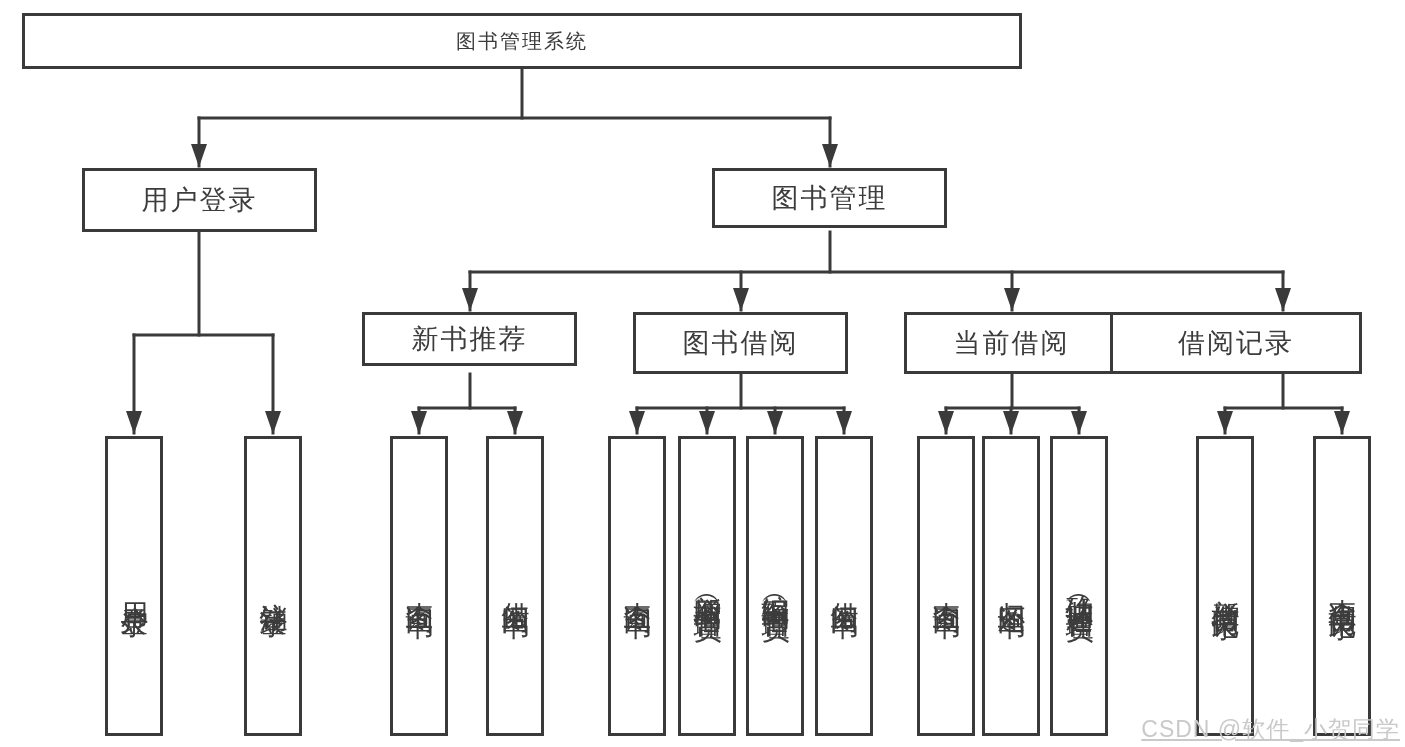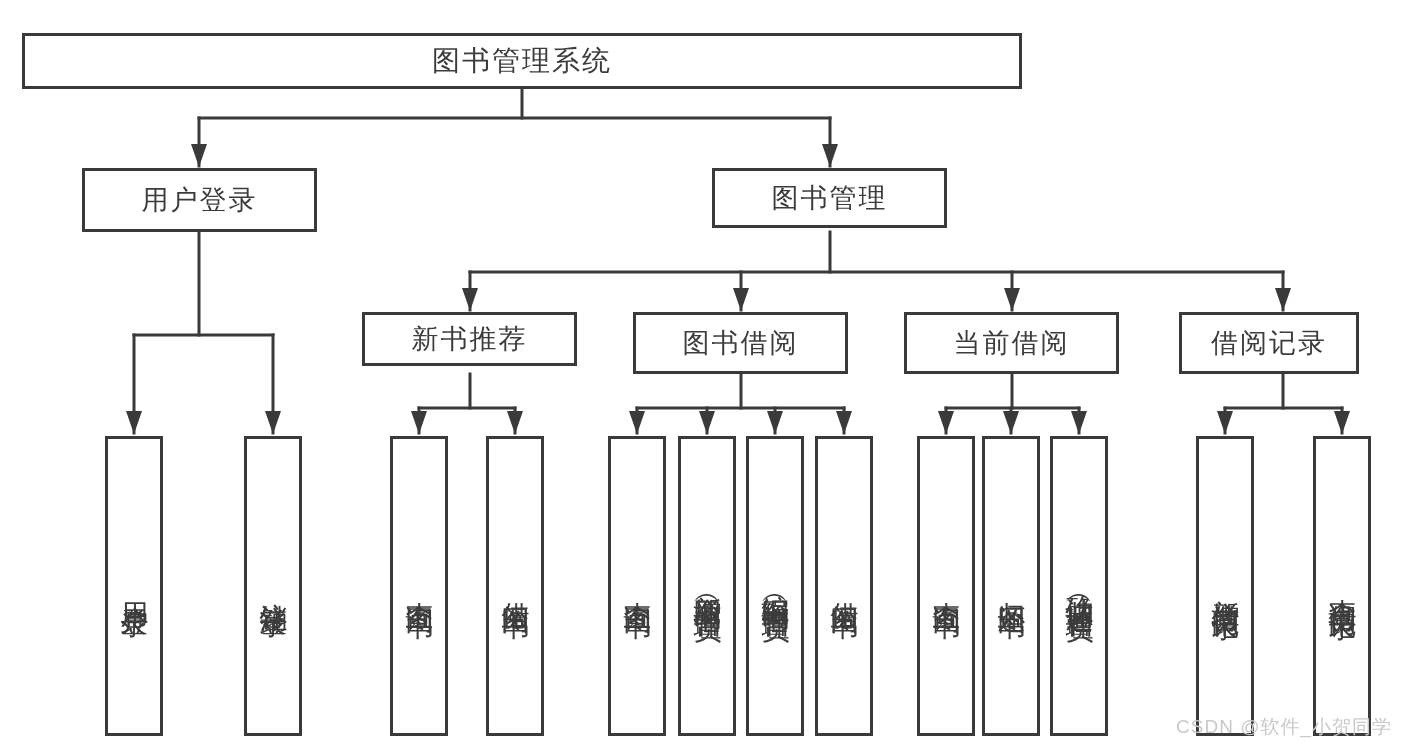--- a/index.html
+++ b/index.html
@@ -20,36 +20,37 @@
   .node{
     position:absolute;
     box-sizing:border-box;
     background:var(--bg);
     border:3px solid var(--line);
     color:var(--text);
     display:flex;align-items:center;justify-content:center;
     z-index:2;
   }
   .hnode{font-size:27px;letter-spacing:2px;white-space:nowrap;}
-  .root{font-size:28px;margin-top:20px;}
+  .root{font-size:20px;}
   .vnode{
     writing-mode:vertical-rl;
     text-orientation:mixed;
     font-size:28px;
     letter-spacing:3px;
     line-height:1;
   }
   .watermark{
     position:absolute;
     z-index:5;
-    right:13px;top:714px;
-    font-size:19px;
+    right:5px;top:714px;
+    font-size:23px;
     color:var(--wm);
     letter-spacing:1px;
     white-space:nowrap;
+    text-decoration:underline;
   }
 </style>
 </head>
 <body>
 
 <div id="canvas">
 
   <svg id="wires" width="1405" height="747" viewBox="0 0 1405 747">
     <defs>
       <marker id="arrow" markerUnits="userSpaceOnUse" markerWidth="23" markerHeight="16" refX="22" refY="8" orient="auto">
@@ -101,21 +102,21 @@
   </svg>
 
   <div class="node hnode root" style="left:22px;top:13px;width:1000px;height:56px">图书管理系统</div>
 
   <div class="node hnode" style="left:82px;top:168px;width:235px;height:64px">用户登录</div>
   <div class="node hnode" style="left:712px;top:168px;width:235px;height:60px">图书管理</div>
 
   <div class="node hnode" style="left:362px;top:312px;width:215px;height:54px">新书推荐</div>
   <div class="node hnode" style="left:633px;top:312px;width:215px;height:62px">图书借阅</div>
   <div class="node hnode" style="left:904px;top:312px;width:215px;height:62px">当前借阅</div>
-  <div class="node hnode" style="left:1179px;top:312px;width:180px;height:62px">借阅记录</div>
+  <div class="node hnode" style="left:1110px;top:312px;width:252px;height:62px">借阅记录</div>
 
   <div class="node vnode" style="left:105px;top:436px;width:58px;height:300px">用户登录</div>
   <div class="node vnode" style="left:244px;top:436px;width:58px;height:300px">注销登录</div>
 
   <div class="node vnode" style="left:390px;top:436px;width:58px;height:300px">查询图书</div>
   <div class="node vnode" style="left:486px;top:436px;width:58px;height:300px">借阅图书</div>
 
   <div class="node vnode" style="left:608px;top:436px;width:58px;height:300px">查询图书</div>
   <div class="node vnode" style="left:678px;top:436px;width:58px;height:300px">新增图书（管理员）</div>
   <div class="node vnode" style="left:746px;top:436px;width:58px;height:300px">编辑图书（管理员）</div>

